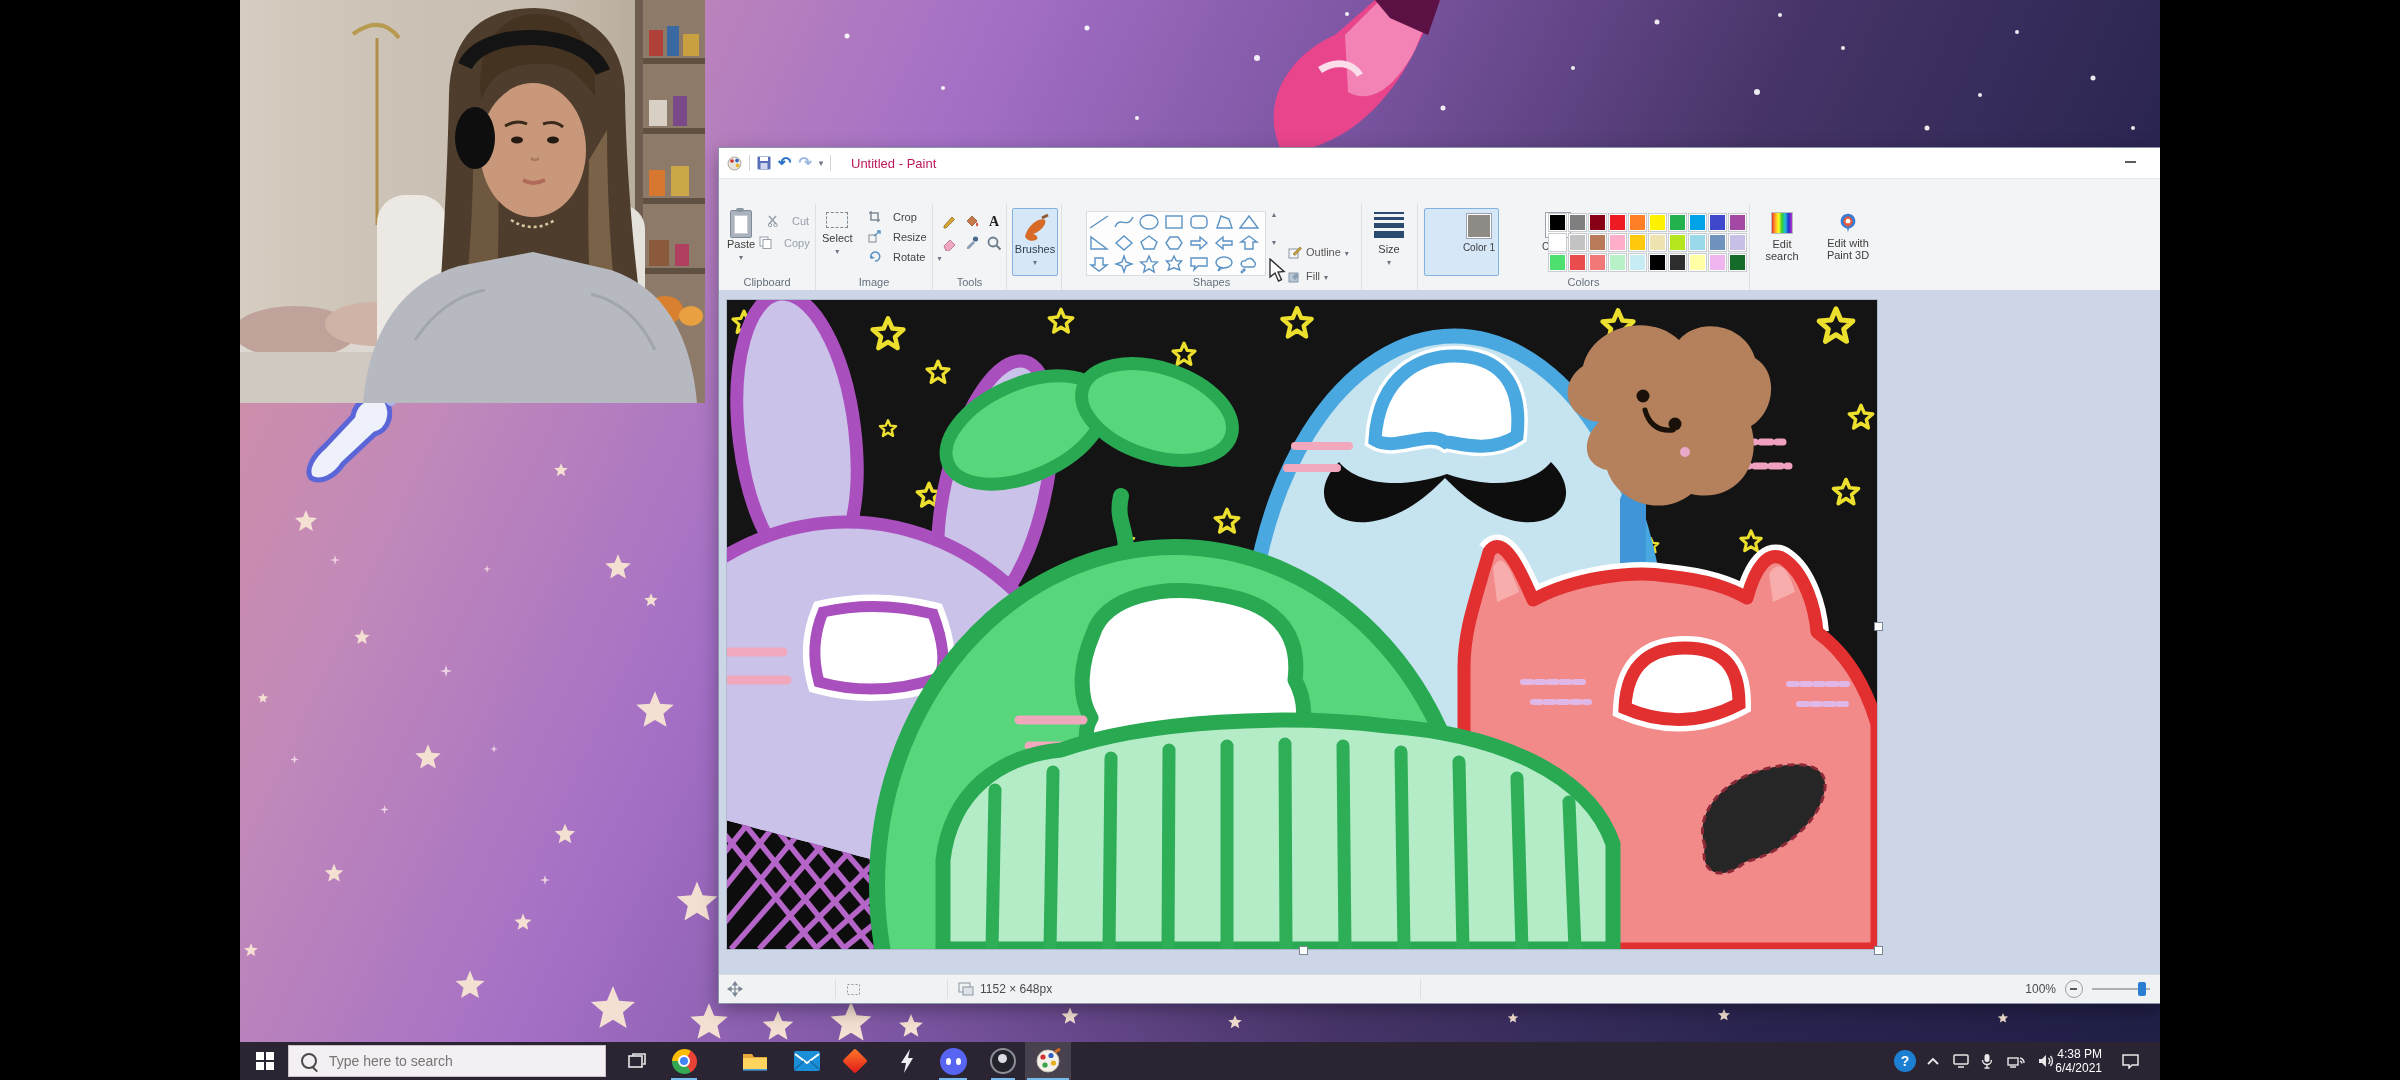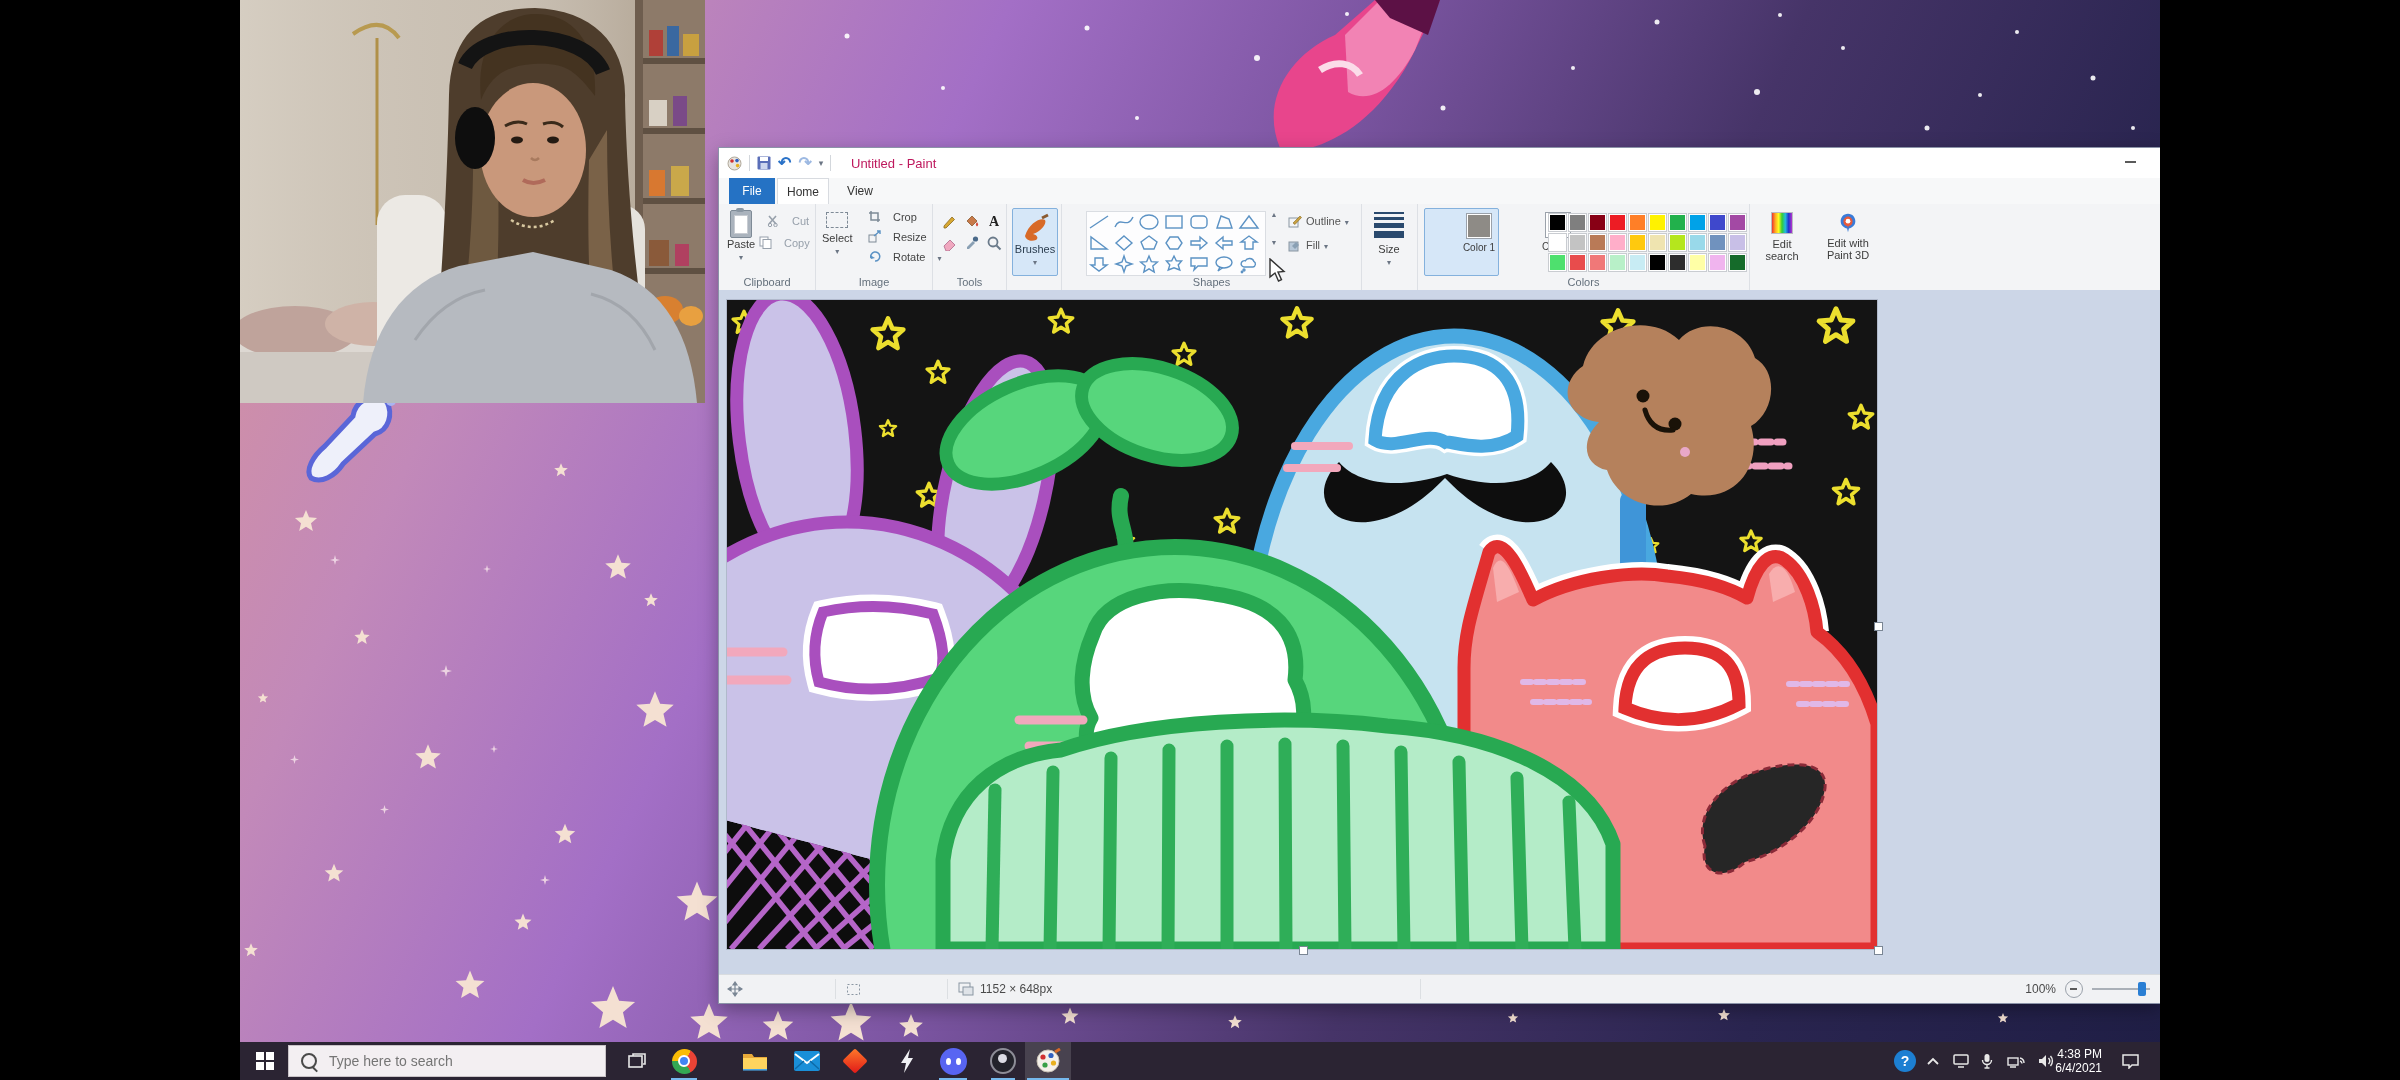--- a/index.html
+++ b/index.html
@@ -40,21 +40,21 @@
   .clip-icon{width:20px;height:26px;background:#aab3bd;border:1px solid #7e8a96;border-radius:2px;position:relative;}
   .clip-icon::before{content:"";position:absolute;left:3px;top:4px;width:12px;height:17px;background:#fff;border:1px solid #c8ccd2;}
   .clip-icon::after{content:"";position:absolute;left:5px;top:-3px;width:8px;height:4px;background:#8a96a2;border-radius:2px;}
   .sel-icon{width:20px;height:14px;border:1px dashed #7e8a96;}
   .toolgrid{position:absolute;left:8px;top:8px;display:grid;grid-template-columns:repeat(3,22px);grid-auto-rows:22px;}
   .brush-btn{position:absolute;left:5px;top:4px;width:44px;height:66px;background:#d6e7f8;border:1px solid #84b1dd;border-radius:2px;
              display:flex;flex-direction:column;align-items:center;font-size:11px;color:#2c3e50;}
   #shapes-grid{position:absolute;left:24px;top:7px;width:178px;display:grid;grid-template-columns:repeat(7,25px);grid-auto-rows:21px;background:#fdfdfe;border:1px solid #dadde2;}
   #shapes-grid svg{stroke:#5b92c4;fill:none;stroke-width:1.4;width:24px;height:20px;}
   .shapescroll{position:absolute;left:206px;top:7px;width:12px;height:63px;display:flex;flex-direction:column;justify-content:space-between;align-items:center;color:#6b7584;font-size:7px;}
-  .of-row{position:absolute;left:226px;display:flex;align-items:center;gap:4px;font-size:11px;color:#555;}
+  .of-row{position:absolute;left:226px;display:flex;align-items:center;gap:4px;font-size:11px;color:#555;margin-top:31px;}
   .size-icon{display:flex;flex-direction:column;gap:3px;width:30px;align-items:stretch;}
   .size-icon i{background:#2a4a6e;display:block;}
   .colbtn{position:absolute;top:4px;width:38px;height:66px;display:flex;flex-direction:column;align-items:center;font-size:10px;color:#3c3c3c;border-radius:2px;text-align:center;line-height:11px;padding-left:35px;}
   .colbtn.sel{background:#d6e7f8;border:1px solid #84b1dd;}
   .colswatch{width:24px;height:24px;border:1px solid #9aa1aa;box-shadow:inset 0 0 0 1px #fff;margin:4px 0 3px;}
   #palette{position:absolute;left:168px;top:9px;display:grid;grid-template-columns:repeat(10,20px);grid-auto-rows:20px;}
   .sw{width:17px;height:17px;border:1px solid #c9ccd1;box-shadow:inset 0 0 0 1px #fff;}
   .rainbow{width:20px;height:20px;border:1px solid #b8bcc2;background:linear-gradient(90deg,#e33,#fa2,#ff2,#3c3,#2bd,#23c,#b3c);}
   .p3d{width:22px;height:22px;}
   
@@ -266,25 +266,20 @@
             </svg>
         <span class="undo">↶</span>
         <span class="redo">↷</span>
         <span class="qcaret">▾</span>
         <span class="qsep"></span>
       </div>
       <span id="win-title">Untitled - Paint</span>
       <div id="min-btn"></div>
     </div>
 
-    <div id="tabsbar">
-      <div class="tab file">File</div>
-      <div class="tab home">Home</div>
-      <div class="tab view">View</div>
-    </div>
 
     <div id="ribbon">
 
       <div class="grp" style="width:97px">
         <div class="bigbtn" style="left:8px;top:6px">
           <span class="clip-icon"></span>
           <span>Paste</span>
               <span class="caret"></span>
         </div>
         <div class="smallrow gray" style="left:48px;top:10px">

